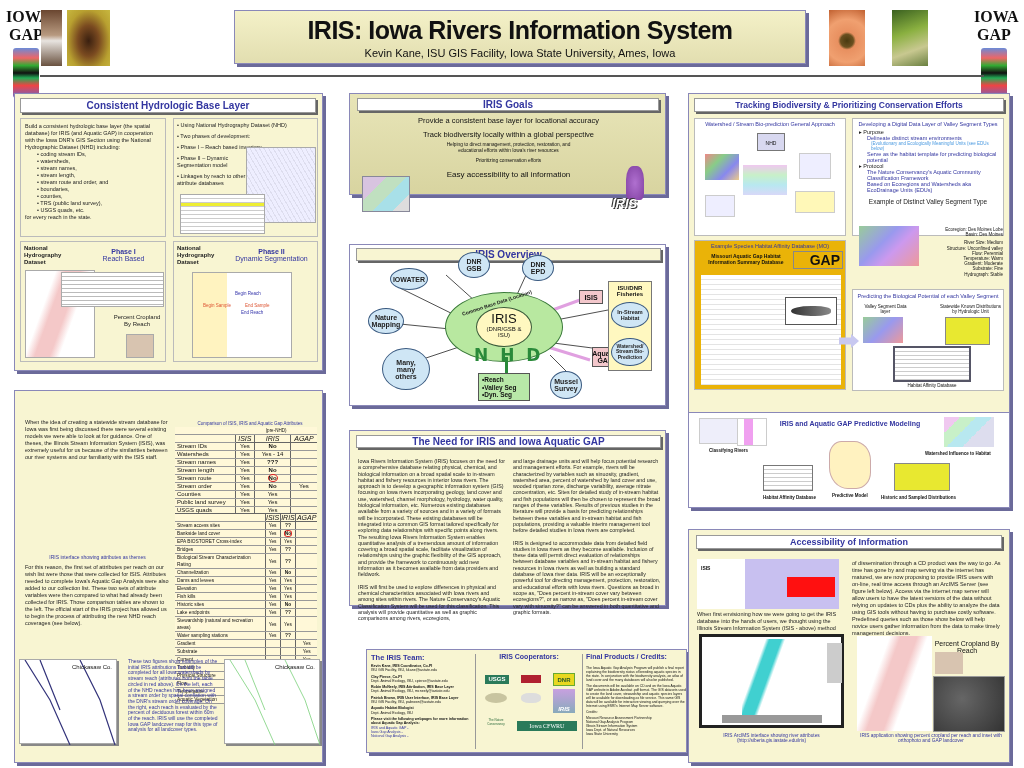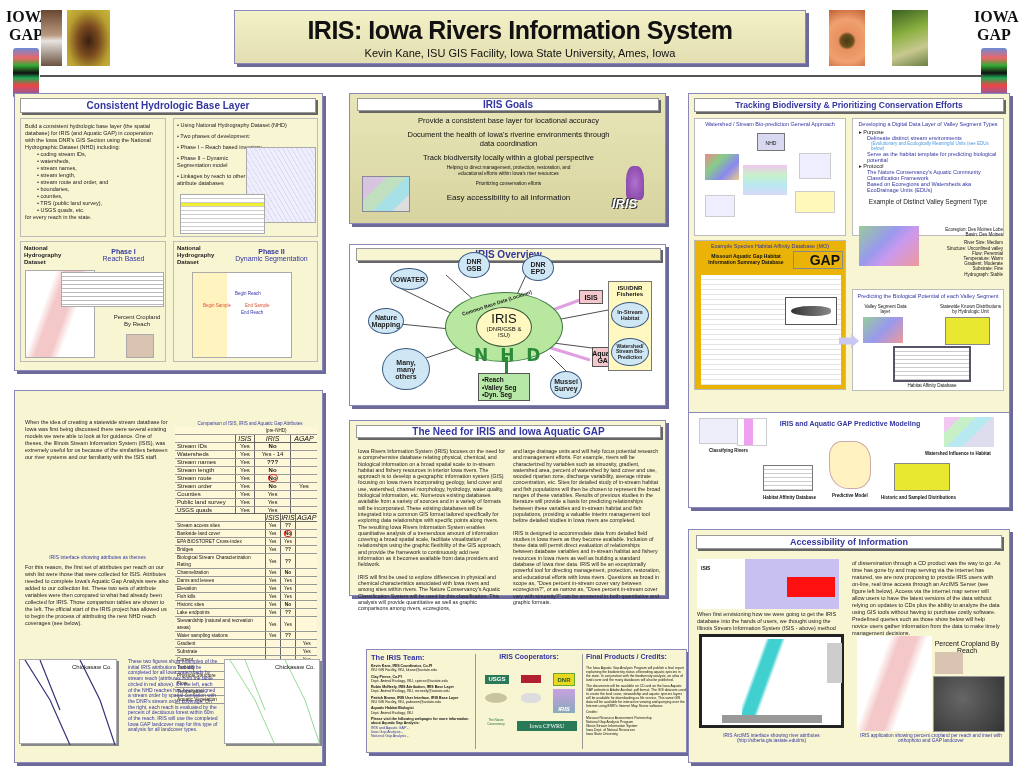--- a/index.html
+++ b/index.html
@@ -92,25 +92,24 @@
     <div class="abs blue" style="left:50px;top:6px;width:95px;text-align:center;font-size:7px;line-height:7px"><b>Phase II</b><br><span>Dynamic Segmentation</span></div>
     <div class="imgbox" style="left:18px;top:30px;width:100px;height:86px;background:linear-gradient(90deg,#fff3c0 0 35%,#fff 35%)">
       <div class="abs" style="left:42px;top:18px;font-size:4.5px;color:#33a">Begin Reach</div>
       <div class="abs" style="left:10px;top:30px;font-size:4.5px;color:#d53">Begin Sample</div>
       <div class="abs" style="left:52px;top:30px;font-size:4.5px;color:#d53">End Sample</div>
       <div class="abs" style="left:48px;top:37px;font-size:4.5px;color:#33a">End Reach</div>
     </div>
   </div>
 </div>
 
-<div class="panel" style="left:349px;top:93px;width:317px;height:131px;background:linear-gradient(180deg,#e8e5b8,#d8d4a0)">
+<div class="panel" style="left:349px;top:93px;width:317px;height:102px;background:linear-gradient(180deg,#e8e5b8,#d8d4a0)">
   <div class="phead" style="left:7px;top:4px;width:302px;height:13px;line-height:12px">IRIS Goals</div>
   <div class="abs" style="left:0;top:22px;width:317px;text-align:center;font-size:7.5px;line-height:9px">
     <div>Provide a consistent base layer for locational accuracy</div>
-    <div style="margin:5px 50px 0">Document the health of Iowa's riverine environments through data coordination</div>
     <div style="margin-top:5px">Track biodiversity locally within a global perspective</div>
     <div style="margin:3px 90px 0;font-size:4.8px;line-height:5.5px">Helping to direct management, protection, restoration, and educational efforts within Iowa's river resources</div>
     <div style="margin-top:3px;font-size:4.8px">Prioritizing conservation efforts</div>
     <div style="margin-top:5px;font-size:8px">Easy accessibility to all information</div>
   </div>
   <div class="abs" style="left:12px;top:82px;width:48px;height:36px;background:linear-gradient(135deg,#d8c4e0 0 30%,#c0e0c0 30% 55%,#a8e0e8 55% 80%,#ddd 80%);border:1px solid #889"></div>
   <div class="abs" style="left:262px;top:72px;width:42px;height:48px">
     <div style="position:absolute;left:14px;top:0;width:18px;height:34px;background:radial-gradient(ellipse,#b070d0,#8040a0);border-radius:40% 40% 20% 20%"></div>
     <div style="position:absolute;left:0;top:30px;font-style:italic;font-weight:bold;font-size:13px;color:#fff;text-shadow:1px 1px 0 #333,-1px -1px 0 #333">IRIS</div>
   </div>
@@ -446,21 +445,21 @@
   </div>
   <div class="abs blue" style="left:113px;top:268px;width:90px;font-size:5px;line-height:5.7px">These two figures show examples of the initial IRIS attributions that will be completed for all Iowa watersheds by stream reach (attributes from the table circled in red above). On the left, each of the NHD reaches has been assigned a stream order by spatial conflation with the DNR's stream order coverage. On the right, each reach is evaluated by the percent of deciduous forest within 60m of the reach. IRIS will use the completed Iowa GAP landcover map for this type of analysis for all landcover types.</div>
   <div class="imgbox" style="left:209px;top:268px;width:96px;height:85px;background:#fff;box-shadow:2px 2px 0 #888">
     <svg width="96" height="85">
         <path d="M5 0 L30 40 L50 85 M20 0 L40 50 M60 0 L80 40 L95 85" stroke="#7ad07a" stroke-width="0.8" fill="none"></path>
       </svg>
     <div class="abs" style="left:50px;top:4px;font-size:6px">Chickasaw Co.</div>
   </div>
 </div>
 
-<div class="panel" style="left:349px;top:420px;width:317px;height:176px">
+<div class="panel" style="left:349px;top:430px;width:317px;height:176px">
   <div class="phead" style="left:6px;top:4px;width:305px;height:13px;line-height:12px">The Need for IRIS and Iowa Aquatic GAP</div>
   <div class="abs txt" style="left:8px;top:27px;width:148px;font-size:5.3px;line-height:6.3px">
     <div>Iowa Rivers Information System (IRIS) focuses on the need for a comprehensive database relating physical, chemical, and biological information on a broad spatial scale to in-stream habitat and fishery resources in interior Iowa rivers. The approach is to develop a geographic information system (GIS) focusing on Iowa rivers incorporating geology, land cover and use, watershed, channel morphology, hydrology, water quality, biological information, etc. Numerous existing databases available from a variety of sources and in a variety of formats will be incorporated. These existing databases will be integrated into a common GIS format tailored specifically for exploring data relationships with specific points along rivers. The resulting Iowa Rivers Information System enables quantitative analysis of a tremendous amount of information covering a broad spatial scale, facilitate visualization of relationships using the graphic flexibility of the GIS approach, and provide the framework to continuously add new information as it becomes available from data providers and fieldwork.</div>
     <div style="margin-top:6px">IRIS will first be used to explore differences in physical and chemical characteristics associated with Iowa rivers and among sites within rivers. The Nature Conservancy's Aquatic Classification System will be used for this classification. This analysis will provide quantitative as well as graphic comparisons among rivers, ecoregions,</div>
   </div>
   <div class="abs txt" style="left:163px;top:27px;width:148px;font-size:5.3px;line-height:6.3px">
     <div>and large drainage units and will help focus potential research and management efforts. For example, rivers will be characterized by variables such as sinuosity, gradient, watershed area, percent of watershed by land cover and use, wooded riparian zone, discharge variability, average nitrate concentration, etc. Sites for detailed study of in-stream habitat and fish populations will then be chosen to represent the broad ranges of these variables. Results of previous studies in the literature will provide a basis for predicting relationships between these variables and in-stream habitat and fish populations, providing a valuable interim management tool before detailed studies in Iowa rivers are completed.</div>
     <div style="margin-top:6px">IRIS is designed to accommodate data from detailed field studies in Iowa rivers as they become available. Inclusion of these data will permit direct evaluation of relationships between database variables and in-stream habitat and fishery resources in Iowa rivers as well as building a standard database of Iowa river data. IRIS will be an exceptionally powerful tool for directing management, protection, restoration, and educational efforts with Iowa rivers. Questions as broad in scope as, "Does percent in-stream cover vary between ecoregions?", or as narrow as, "Does percent in-stream cover vary with sinuosity?" can be answered in both quantitative and graphic formats.</div>
   </div>
 </div>

